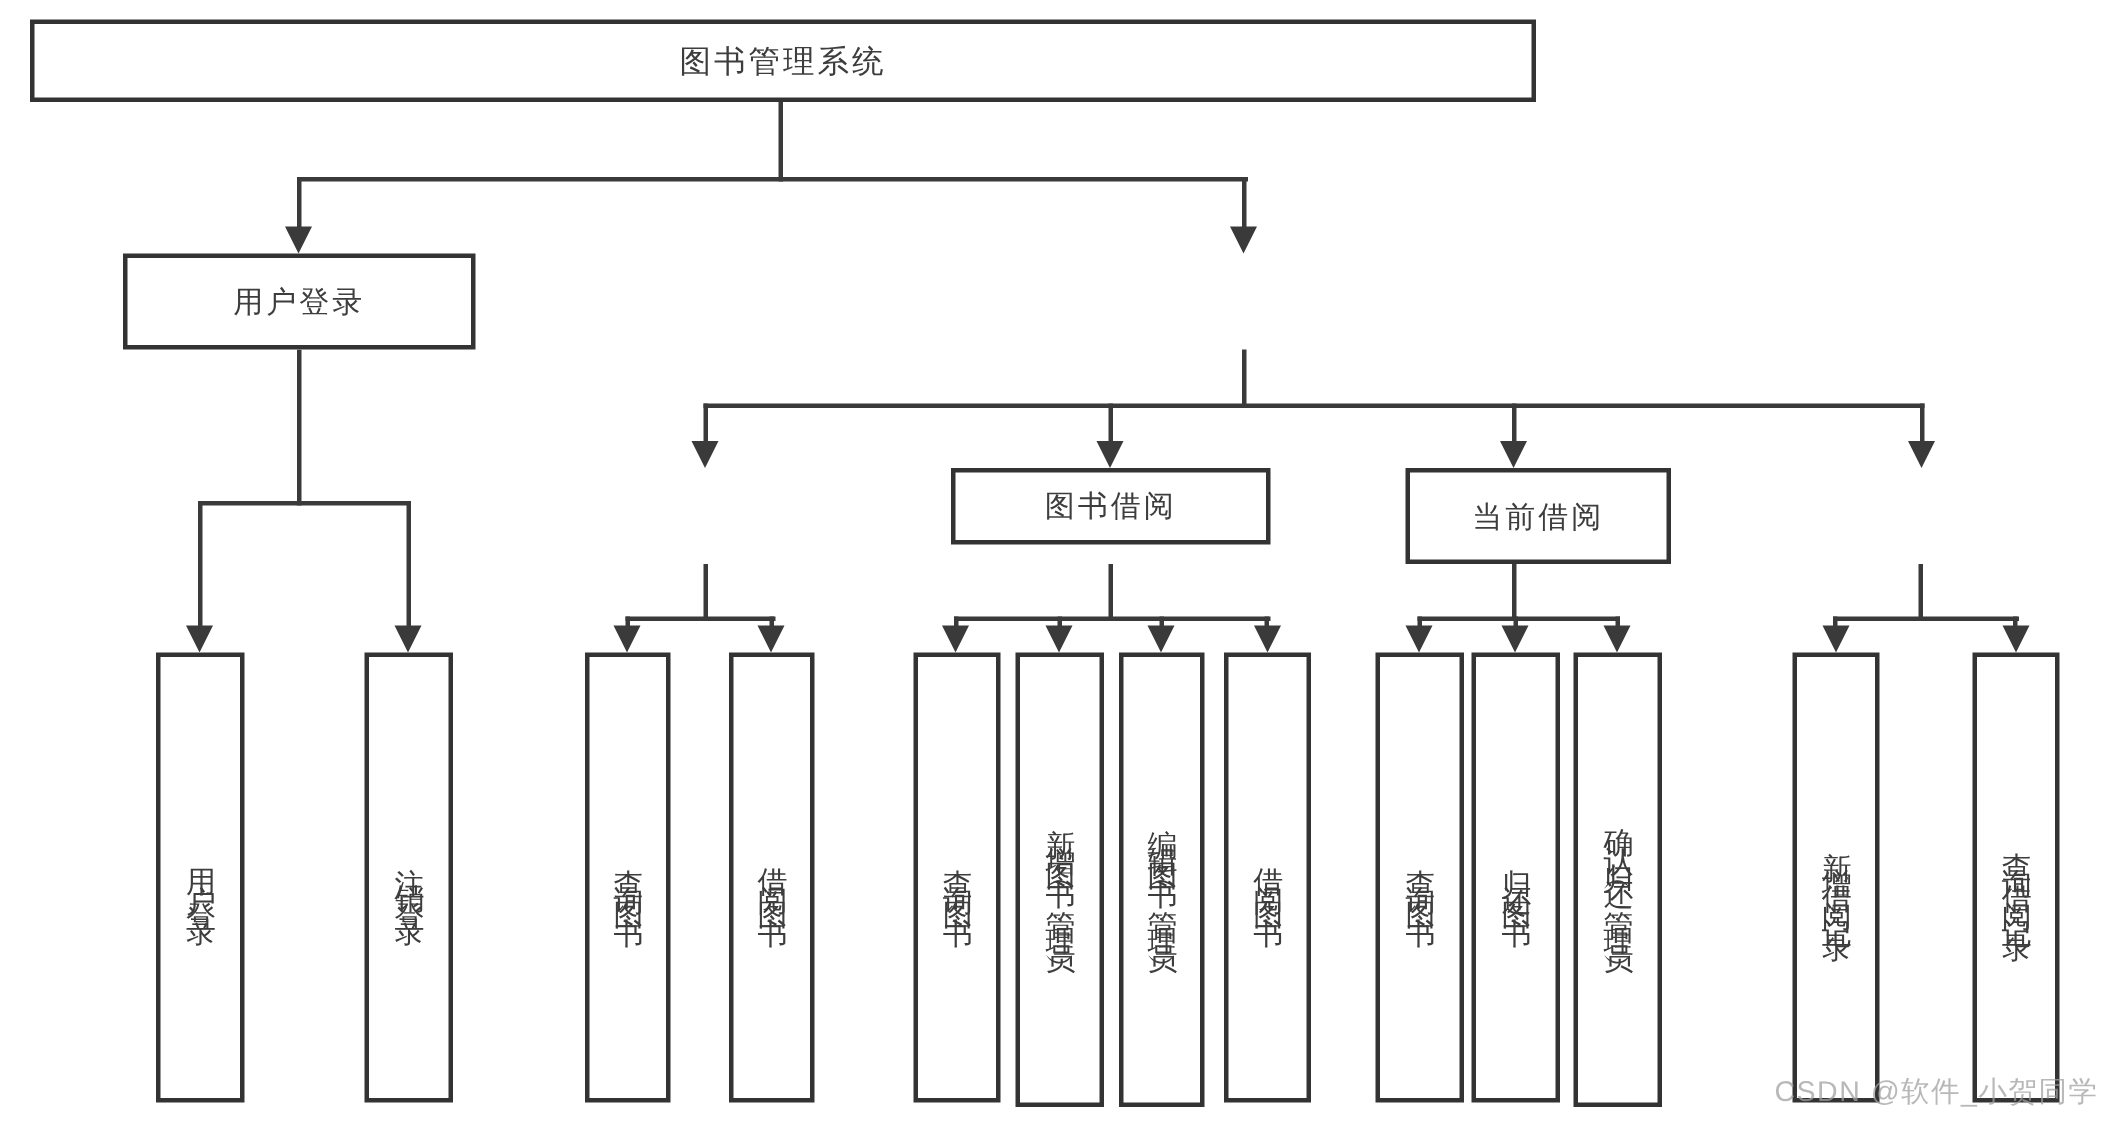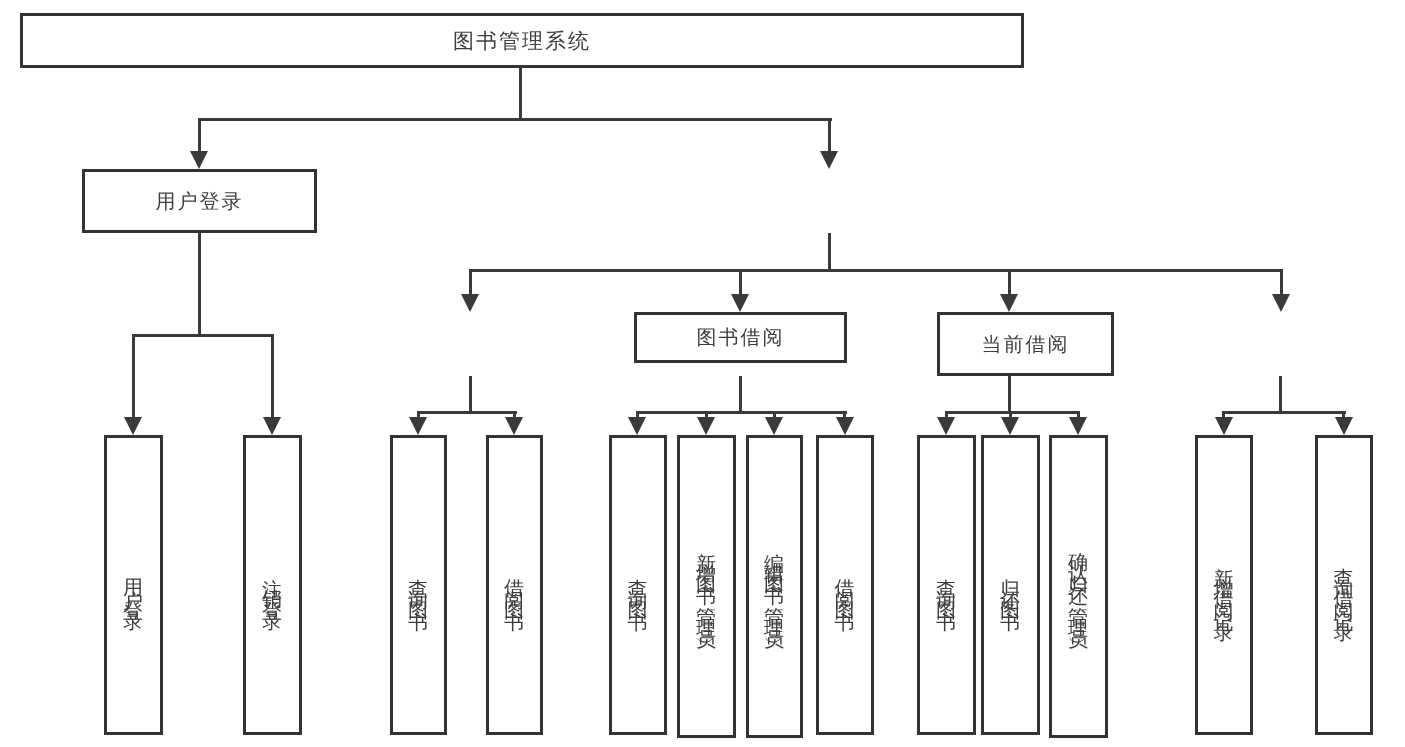--- a/index.html
+++ b/index.html
@@ -226,14 +226,15 @@
     <span>确认归还（管理员）</span>
   </div>
 
   <div class="vbox" id="leaf-br1">
     <span>新增借阅记录</span>
   </div>
   <div class="vbox" id="leaf-br2">
     <span>查询借阅记录</span>
   </div>
 
+  <div class="watermark">CSDN @软件_小贺同学</div>
 
 </div>
 
 </body></html>

